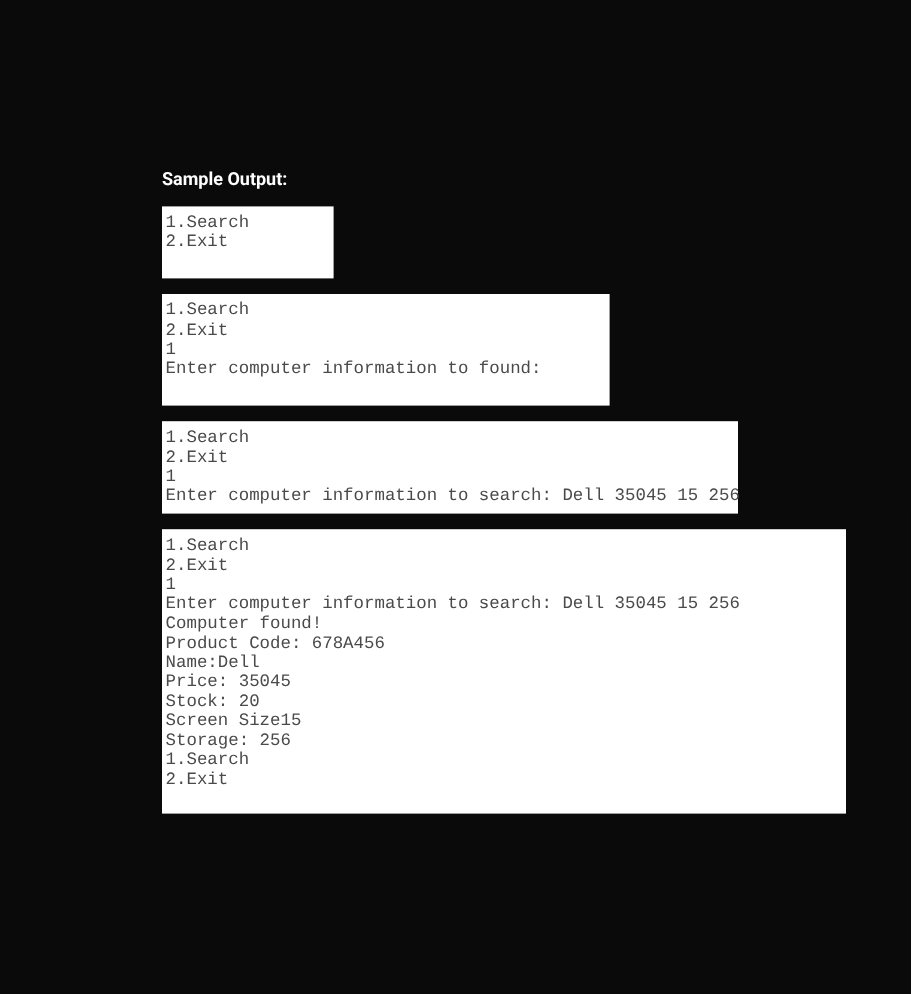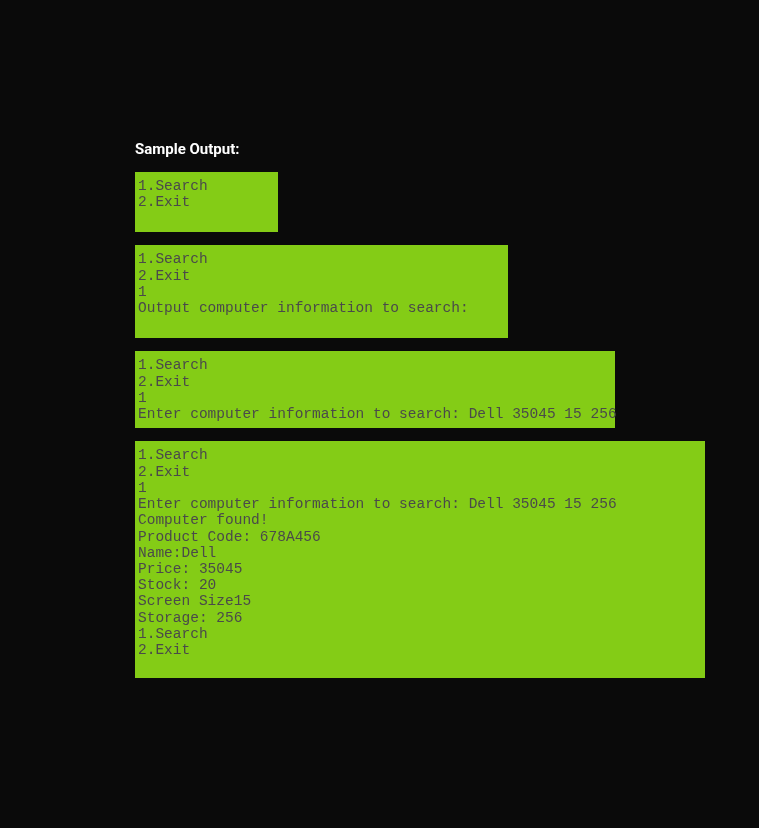--- a/index.html
+++ b/index.html
@@ -20,21 +20,21 @@
       top: 140px;
       padding-left: 41px;
     }
     .heading {
       color: #ffffff;
       font-weight: 700;
       font-size: 15px;
       margin-bottom: 14px;
     }
     .code-block {
-      background-color: #84cc16;
+      background-color: #ffffff;
       color: #4a4a4a;
       font-family: "Consolas", "Monaco", "Courier New", monospace;
       font-size: 14.5px;
       line-height: 1.12;
       padding: 6px 3px;
       margin-bottom: 13px;
       white-space: pre;
       display: inline-block;
     }
     .block1 {
@@ -60,21 +60,21 @@
 <body>
 
 <div class="content">
   <div class="heading">Sample Output:</div>
 
   <div>
     <div class="code-block block1"><span class="line">1.Search</span><span class="line">2.Exit</span></div>
   </div>
 
   <div>
-    <div class="code-block block2"><span class="line">1.Search</span><span class="line">2.Exit</span><span class="line">1</span><span class="line">Output computer information to search:</span></div>
+    <div class="code-block block2"><span class="line">1.Search</span><span class="line">2.Exit</span><span class="line">1</span><span class="line">Enter computer information to found:</span></div>
   </div>
 
   <div>
     <div class="code-block block3"><span class="line">1.Search</span><span class="line">2.Exit</span><span class="line">1</span><span class="line">Enter computer information to search: Dell 35045 15 256</span></div>
   </div>
 
   <div>
     <div class="code-block block4"><span class="line">1.Search</span><span class="line">2.Exit</span><span class="line">1</span><span class="line">Enter computer information to search: Dell 35045 15 256</span><span class="line">Computer found!</span><span class="line">Product Code: 678A456</span><span class="line">Name:Dell</span><span class="line">Price: 35045</span><span class="line">Stock: 20</span><span class="line">Screen Size15</span><span class="line">Storage: 256</span><span class="line">1.Search</span><span class="line">2.Exit</span></div>
   </div>
 </div>

